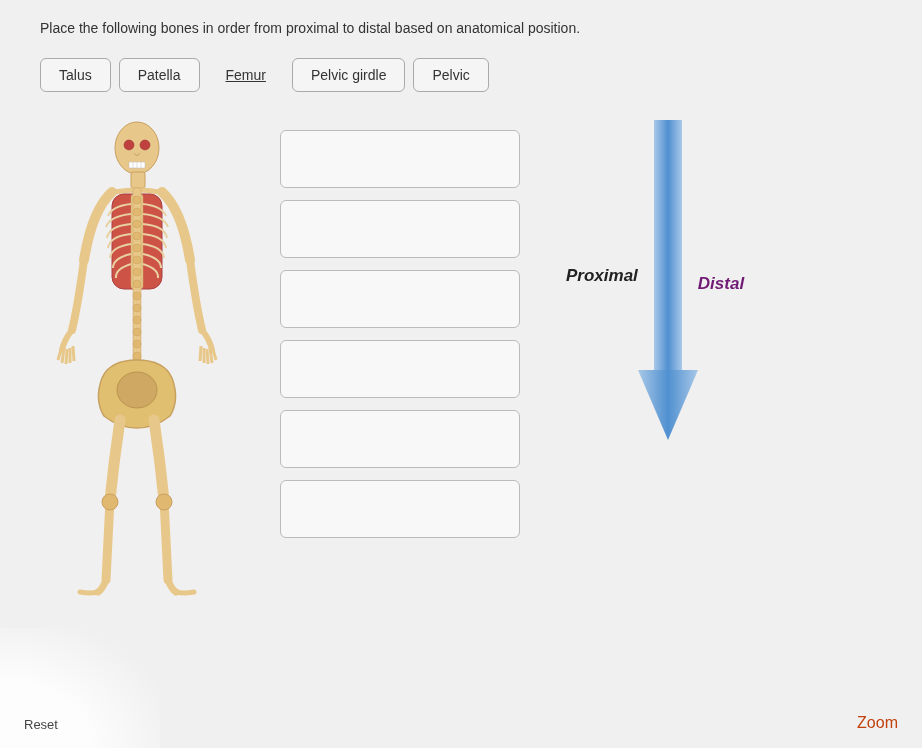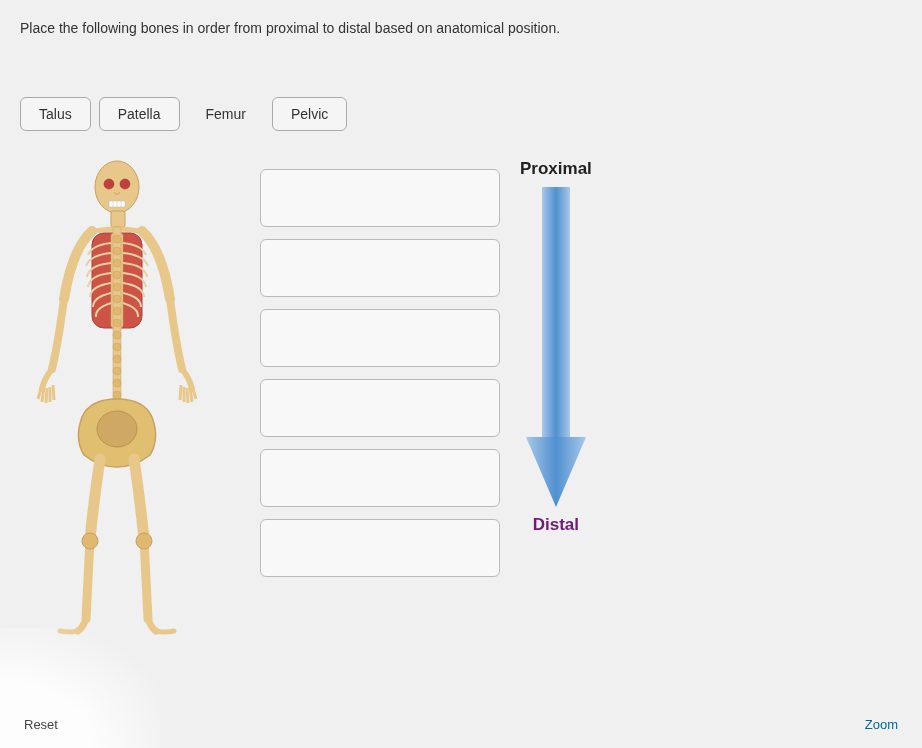--- a/index.html
+++ b/index.html
@@ -11,21 +11,21 @@
       height: 748px;
       overflow: hidden;
       position: relative;
     }
 
     .page {
       background: #f0f0f0;
       width: 922px;
       height: 748px;
       position: relative;
-      padding: 20px 20px;
+      padding: 20px 40px;
     }
 
     .instruction {
       font-size: 14px;
       color: #333;
       margin-bottom: 22px;
     }
 
     
     .bones-row {
@@ -38,26 +38,26 @@
     .bone-chip {
       border: 1.5px solid #aaa;
       border-radius: 6px;
       padding: 8px 18px;
       background: #f5f5f5;
       font-size: 14px;
       color: #333;
       cursor: grab;
       white-space: nowrap;
       user-select: none;
-      margin-top: 39px;
     }
 
     .bone-chip.no-border {
       border: none;
       background: transparent;
+      text-decoration: underline;
     }
 
     
     .main-area {
       display: flex;
       gap: 0;
       align-items: flex-start;
     }
 
     
@@ -86,24 +86,25 @@
       width: 240px;
       height: 58px;
       border: 1.5px solid #bbb;
       border-radius: 6px;
       background: #f8f8f8;
     }
 
     
     .arrow-column {
       display: flex;
-      flex-direction: column;
+      flex-direction: row;
       align-items: center;
-      margin-left: 20px;
+      margin-left: 46px;
       margin-top: 0;
+      font-style: italic;
     }
 
     .proximal-label {
       font-weight: bold;
       font-size: 17px;
       color: #222;
       margin-bottom: 8px;
     }
 
     .arrow-down {
@@ -132,22 +133,22 @@
     .reset-btn {
       font-size: 13px;
       color: #444;
       background: none;
       border: none;
       cursor: pointer;
       text-decoration: none;
     }
 
     .zoom-label {
-      font-size: 13px;
-      color: #0369a1;
+      font-size: 16px;
+      color: #c2410c;
       margin-top: 18px;
     }
 
     
     .bottom-left-shadow {
       position: absolute;
       bottom: 0;
       left: 0;
       width: 160px;
       height: 120px;
@@ -159,20 +160,21 @@
 <body>
 
 <div class="page">
 
   <div class="instruction">Place the following bones in order from proximal to distal based on anatomical position.</div>
 
   <div class="bones-row">
     <div class="bone-chip">Talus</div>
     <div class="bone-chip">Patella</div>
     <div class="bone-chip no-border">Femur</div>
+    <div class="bone-chip">Pelvic girdle</div>
     <div class="bone-chip">Pelvic</div>
   </div>
 
   <div class="main-area">
 
     <div class="skeleton-container">
       <svg class="skeleton-svg" viewBox="0 0 195 480" xmlns="http://www.w3.org/2000/svg">
 
         <ellipse cx="97" cy="28" rx="22" ry="26" fill="#e8c88a" stroke="#c8a060" stroke-width="1"></ellipse>
 

